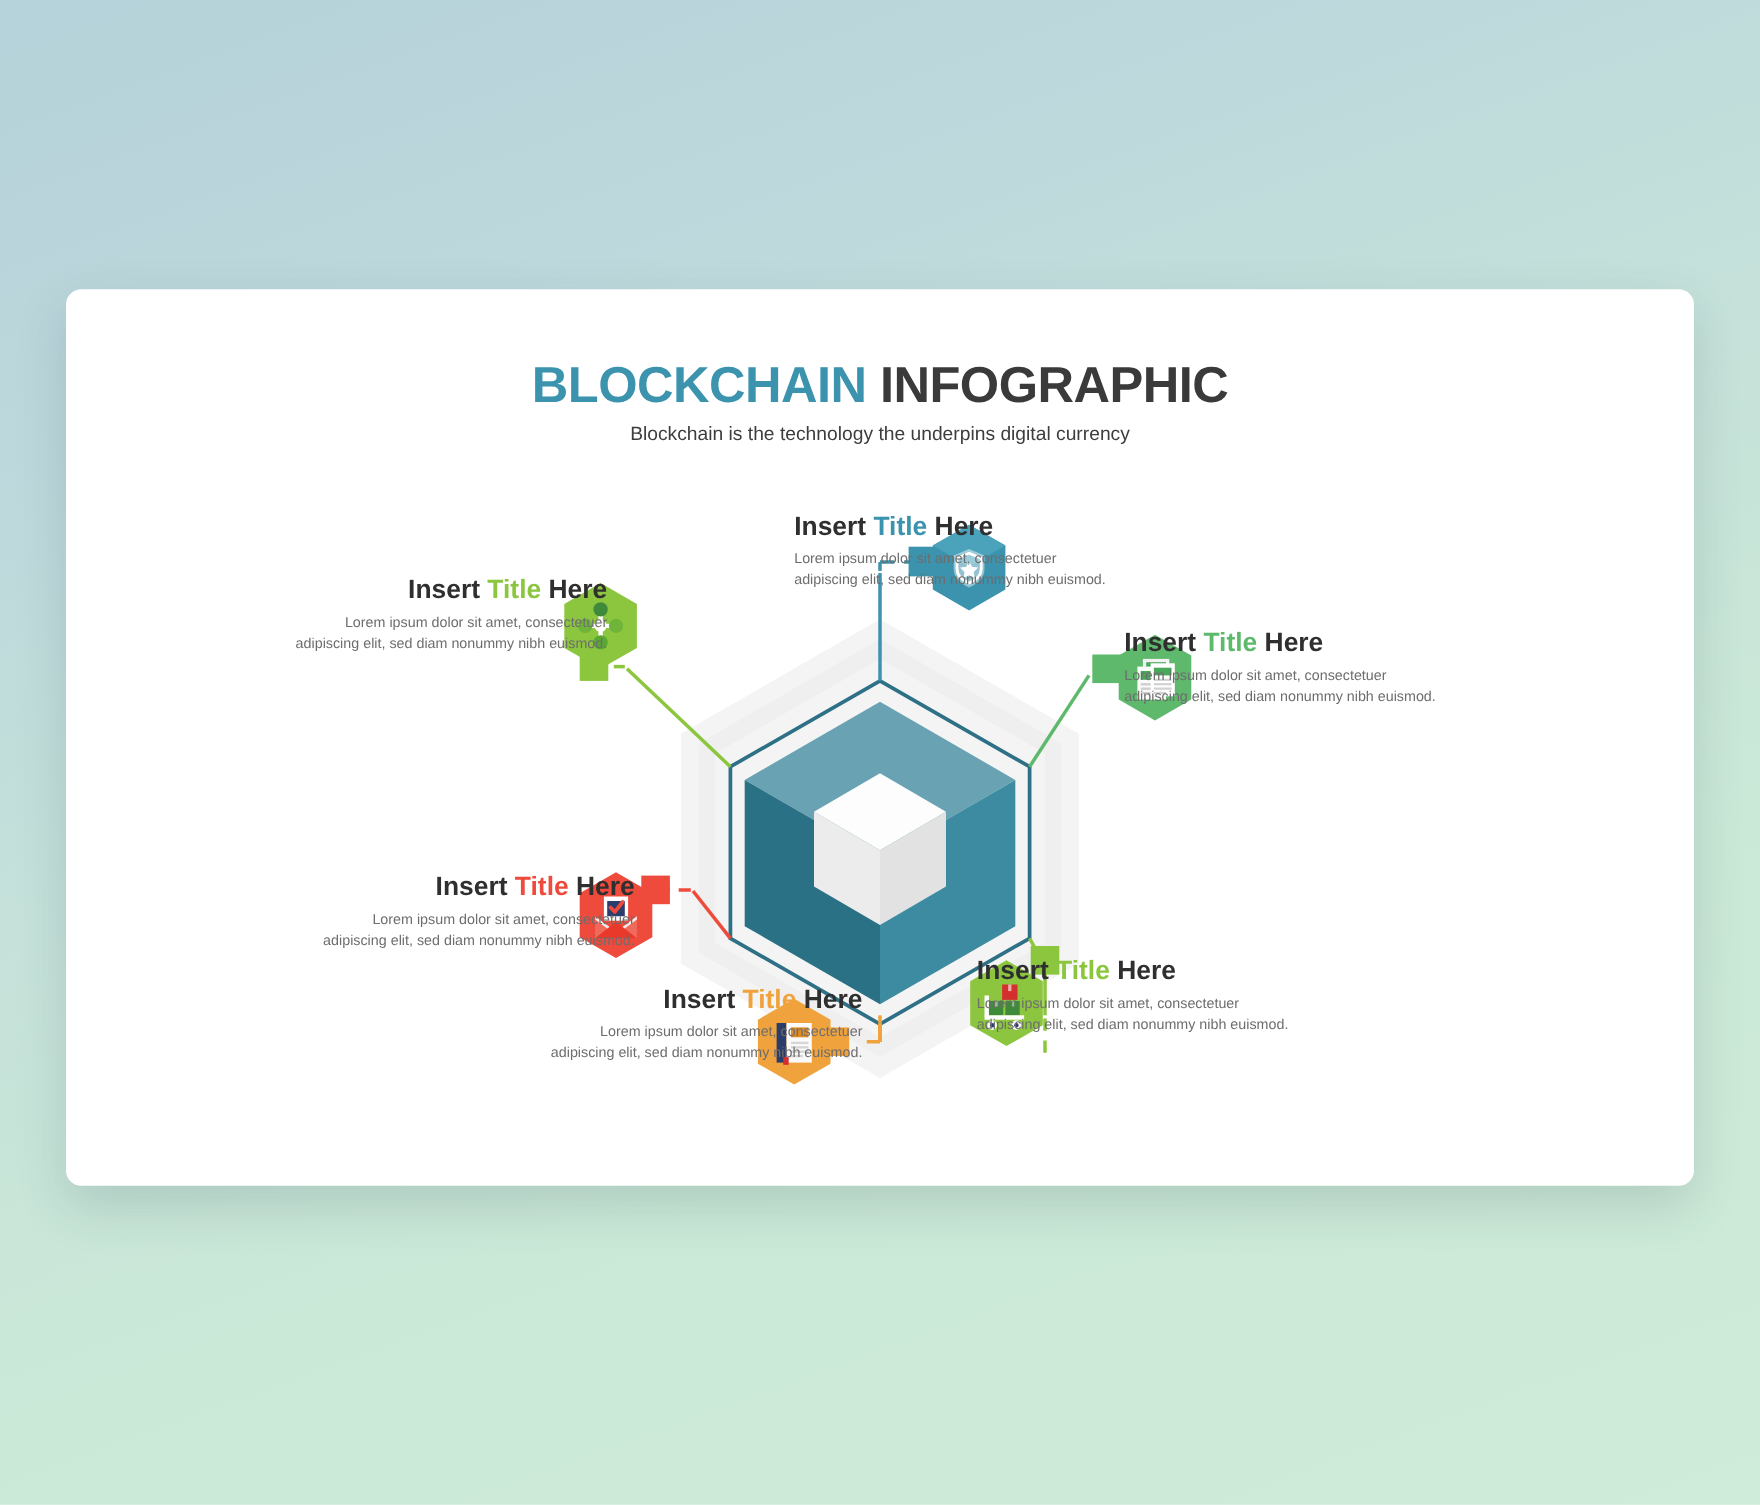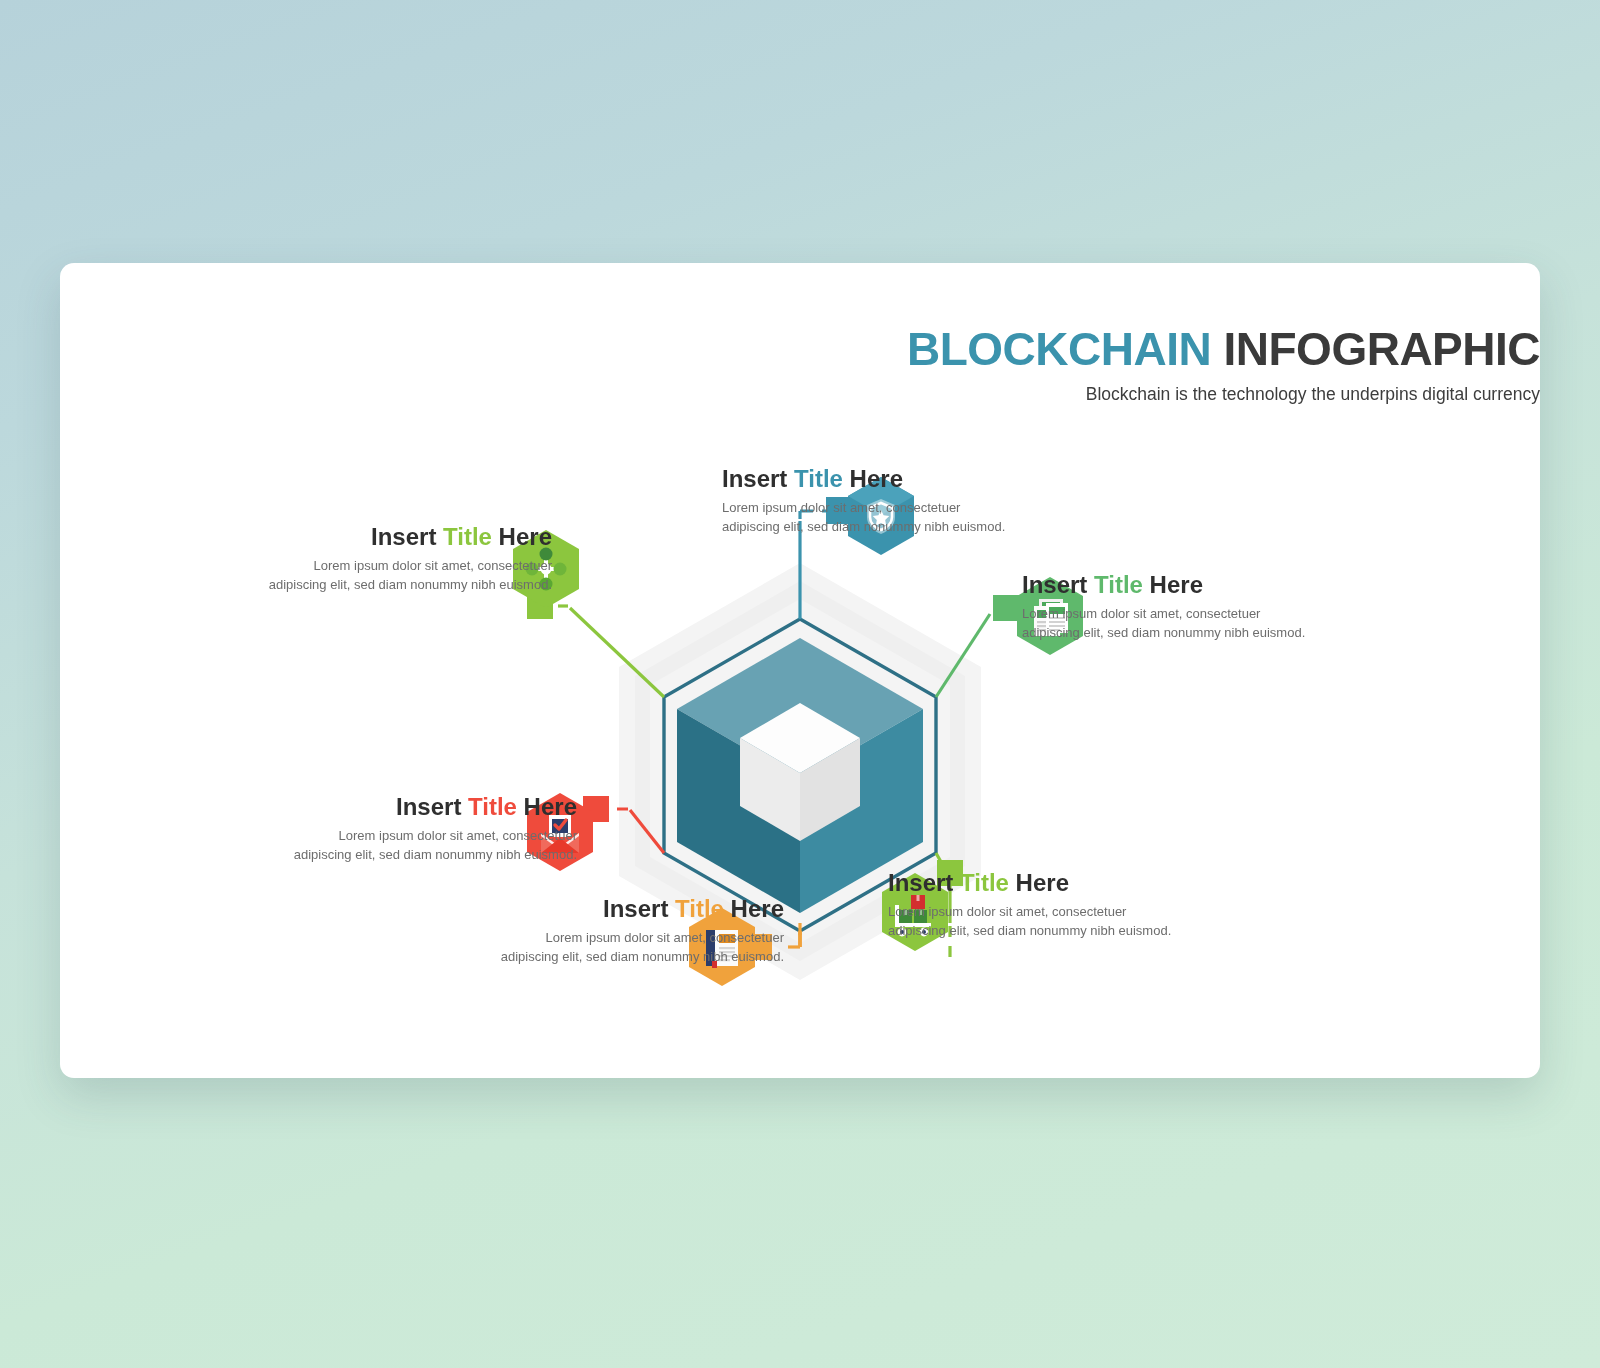--- a/index.html
+++ b/index.html
@@ -37,29 +37,27 @@
     text-align: center;
   }
   #page-title {
     font-size: 46px;
     font-weight: bold;
     letter-spacing: -0.5px;
     color: #3a3a3a;
     line-height: 1.05;
     margin: 0;
     white-space: nowrap;
-    text-align: right;
   }
   #page-title .accent { color: #3b93ad; }
   #subtitle {
     margin-top: 10px;
     font-size: 17.5px;
     color: #3d3d3d;
     line-height: 1.35;
-    text-align: right;
   }
 
   
   #hex-stage {
     position: absolute;
     left: 0;
     top: 0;
     width: 1480px;
     height: 815px;
     pointer-events: none;

